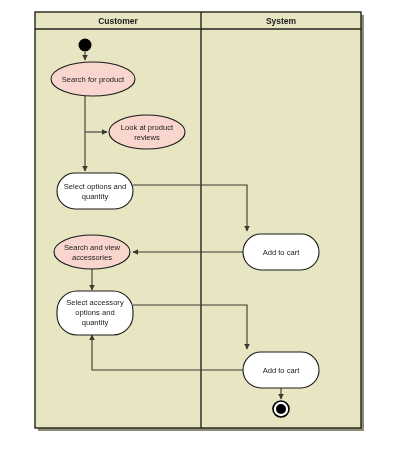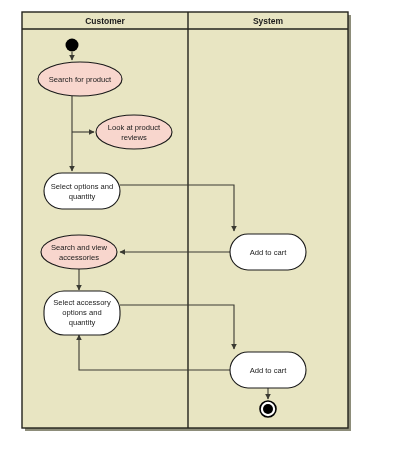--- a/index.html
+++ b/index.html
@@ -10,20 +10,21 @@
   body {
     width: 399px;
     height: 452px;
     overflow: hidden;
     font-family: "Liberation Sans", sans-serif;
   }
   #canvas {
     position: relative;
     width: 330px;
     height: 452px;
+    margin-left: 13px;
   }
   svg#diagram {
     position: absolute;
     left: 0;
     top: 0;
     width: 399px;
     height: 452px;
     display: block;
   }
   .lane-header-text {

